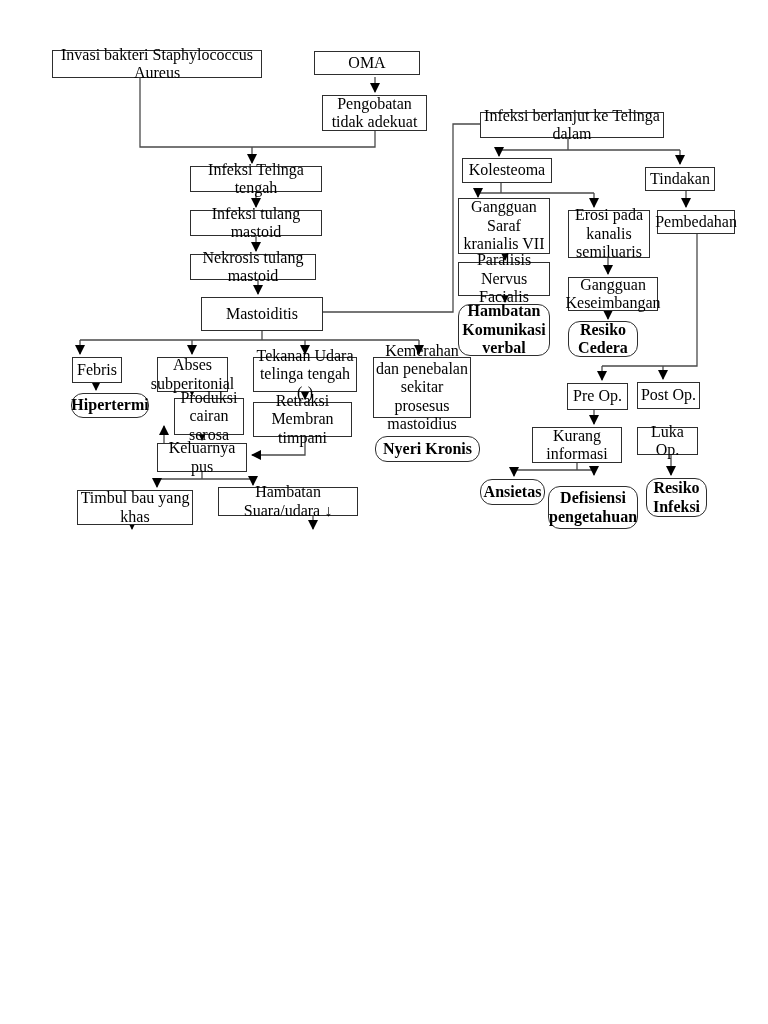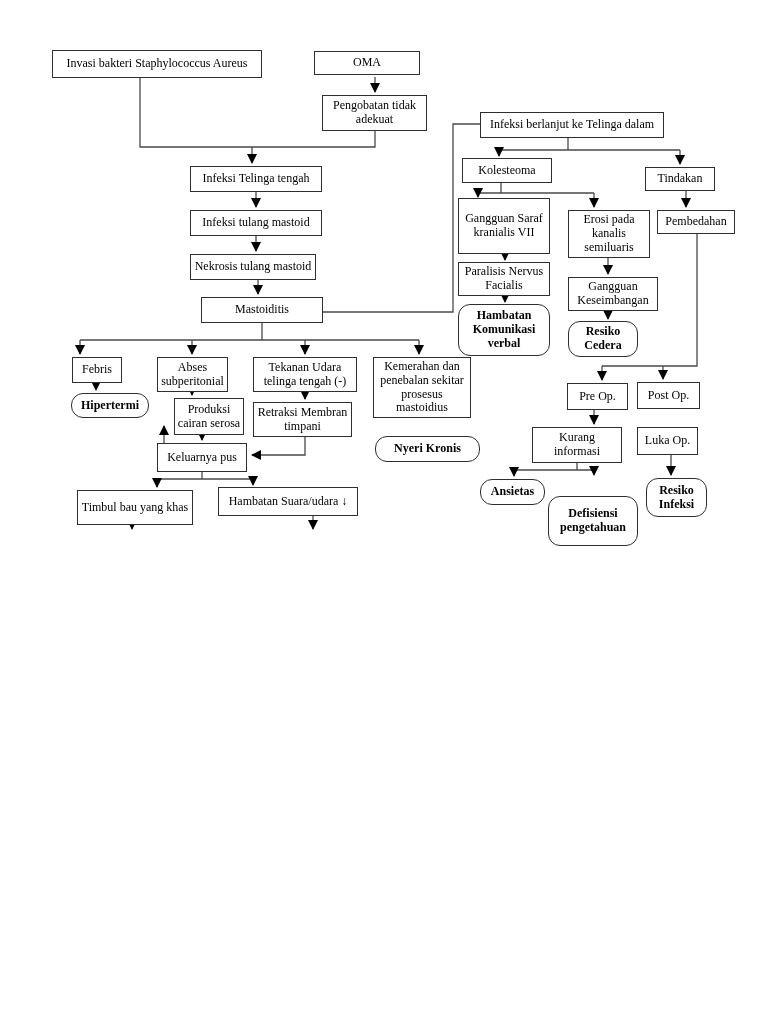--- a/index.html
+++ b/index.html
@@ -4,21 +4,21 @@
 <style>
   html,body{margin:0;padding:0;background:#fff;}
   #canvas{
     position:relative;width:768px;height:1024px;background:#ffffff;overflow:hidden;
     font-family:"Liberation Serif","DejaVu Serif",serif;color:#000;
   }
   #wires{position:absolute;left:0;top:0;width:768px;height:1024px;}
   .node{
     position:absolute;box-sizing:border-box;border:1.4px solid #2e2e2e;background:#ffffff;
     display:flex;align-items:center;justify-content:center;text-align:center;
-    font-size:12px;line-height:1.15;padding:1px 2px;
+    font-size:16px;line-height:1.15;padding:1px 2px;
   }
   .node.bold{font-weight:bold;border-radius:12px;}
   .wire{stroke:#4a4a4a;stroke-width:1.3;fill:none;}
 </style>
 </head>
 <body>
 
 <div id="canvas">
 
   <svg id="wires" width="768" height="1024" viewBox="0 0 768 1024" xmlns="http://www.w3.org/2000/svg">
@@ -73,21 +73,21 @@
     <path class="wire" marker-end="url(#arw)" d="M313,516 L313,529"></path>
   </svg>
 
   <div class="node" style="left:52px;top:50px;width:210px;height:28px">Invasi bakteri Staphylococcus Aureus</div>
   <div class="node" style="left:314px;top:51px;width:106px;height:24px">OMA</div>
   <div class="node" style="left:322px;top:95px;width:105px;height:36px">Pengobatan tidak adekuat</div>
   <div class="node" style="left:480px;top:112px;width:184px;height:26px">Infeksi berlanjut ke Telinga dalam</div>
   <div class="node" style="left:190px;top:166px;width:132px;height:26px">Infeksi Telinga tengah</div>
   <div class="node" style="left:190px;top:210px;width:132px;height:26px">Infeksi tulang mastoid</div>
   <div class="node" style="left:190px;top:254px;width:126px;height:26px">Nekrosis tulang mastoid</div>
-  <div class="node" style="left:201px;top:297px;width:122px;height:26px">Mastoiditis</div>
+  <div class="node" style="left:201px;top:297px;width:122px;height:34px">Mastoiditis</div>
   <div class="node" style="left:462px;top:158px;width:90px;height:25px">Kolesteoma</div>
   <div class="node" style="left:645px;top:167px;width:70px;height:24px">Tindakan</div>
   <div class="node" style="left:458px;top:198px;width:92px;height:56px">Gangguan Saraf kranialis VII</div>
   <div class="node" style="left:568px;top:210px;width:82px;height:48px">Erosi pada kanalis semiluaris</div>
   <div class="node" style="left:657px;top:210px;width:78px;height:24px">Pembedahan</div>
   <div class="node" style="left:458px;top:262px;width:92px;height:34px">Paralisis Nervus Facialis</div>
   <div class="node" style="left:568px;top:277px;width:90px;height:34px">Gangguan Keseimbangan</div>
   <div class="node bold" style="left:458px;top:304px;width:92px;height:52px">Hambatan Komunikasi verbal</div>
   <div class="node bold" style="left:568px;top:321px;width:70px;height:36px">Resiko Cedera</div>
   <div class="node" style="left:72px;top:357px;width:50px;height:26px">Febris</div>
@@ -99,16 +99,16 @@
   <div class="node" style="left:373px;top:357px;width:98px;height:61px">Kemerahan dan penebalan sekitar prosesus mastoidius</div>
   <div class="node" style="left:157px;top:443px;width:90px;height:29px">Keluarnya pus</div>
   <div class="node bold" style="left:375px;top:436px;width:105px;height:26px">Nyeri Kronis</div>
   <div class="node" style="left:567px;top:383px;width:61px;height:27px">Pre Op.</div>
   <div class="node" style="left:637px;top:382px;width:63px;height:27px">Post Op.</div>
   <div class="node" style="left:532px;top:427px;width:90px;height:36px">Kurang informasi</div>
   <div class="node" style="left:637px;top:427px;width:61px;height:28px">Luka Op.</div>
   <div class="node" style="left:77px;top:490px;width:116px;height:35px">Timbul bau yang khas</div>
   <div class="node" style="left:218px;top:487px;width:140px;height:29px">Hambatan Suara/udara ↓</div>
   <div class="node bold" style="left:480px;top:479px;width:65px;height:26px">Ansietas</div>
-  <div class="node bold" style="left:548px;top:496px;width:90px;height:50px">Defisiensi pengetahuan</div>
+  <div class="node bold" style="left:548px;top:486px;width:90px;height:43px">Defisiensi pengetahuan</div>
   <div class="node bold" style="left:646px;top:478px;width:61px;height:39px">Resiko Infeksi</div>
 
 </div>
 
 </body></html>

